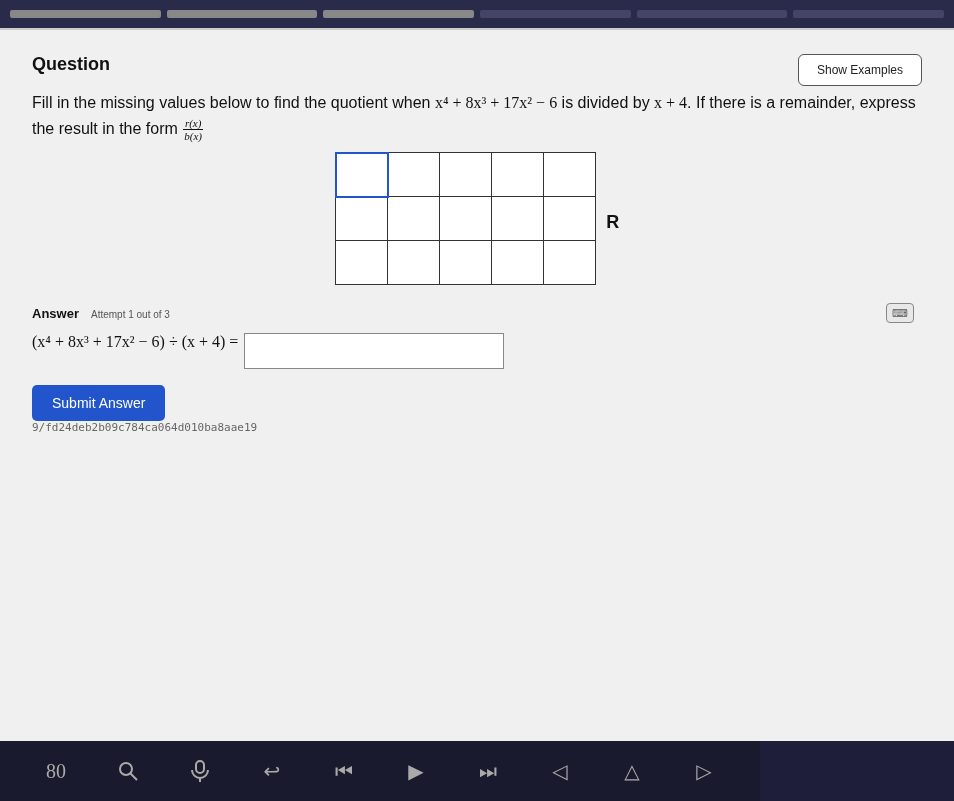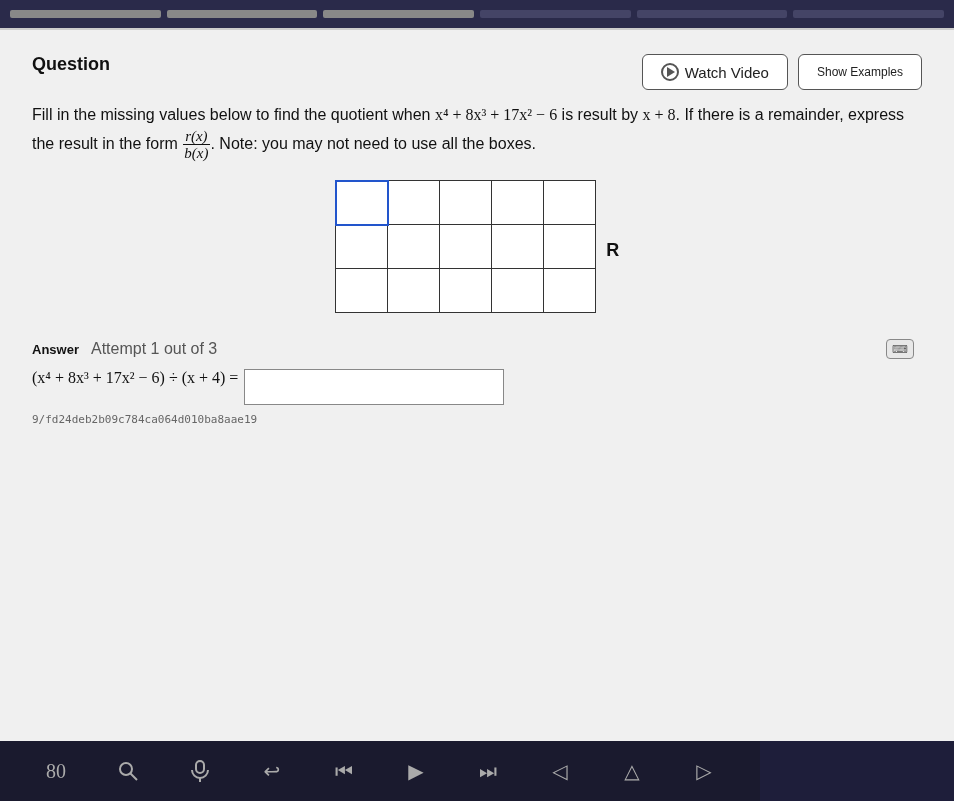--- a/index.html
+++ b/index.html
@@ -45,21 +45,21 @@
     }
 
     
     .main-card {
       background: #f0f0f0;
       margin: 0;
       flex: 1;
       padding: 24px 32px 20px 32px;
       display: flex;
       flex-direction: column;
-      gap: 8px;
+      gap: 0;
       border-top: 2px solid #ccc;
     }
 
     
     .header-row {
       display: flex;
       align-items: flex-start;
       justify-content: space-between;
       margin-bottom: 4px;
     }
@@ -179,21 +179,21 @@
 
     .answer-label {
       font-size: 13px;
       font-weight: bold;
       color: #111;
       font-family: Arial, sans-serif;
       display: inline;
     }
 
     .attempt-label {
-      font-size: 16px;
+      font-size: 10px;
       color: #555;
       font-family: Arial, sans-serif;
       margin-left: 8px;
     }
 
     .answer-equation-row {
       display: flex;
       align-items: flex-start;
       margin-top: 10px;
       gap: 6px;
@@ -259,21 +259,21 @@
       width: 40px;
     }
 
     .fraction-container {
       display: inline-flex;
       flex-direction: column;
       align-items: center;
       font-family: 'Times New Roman', Times, serif;
       font-style: italic;
       vertical-align: middle;
-      font-size: 15px;
+      font-size: 11px;
       line-height: 1.1;
     }
     .fraction-num {
       border-bottom: 1px solid #111;
       padding: 0 2px;
     }
     .fraction-den {
       padding: 0 2px;
       font-style: italic;
     }
@@ -310,37 +310,31 @@
     <div class="progress-segment"></div>
     <div class="progress-segment"></div>
     <div class="progress-segment"></div>
   </div>
 
   <div class="main-card">
 
     <div class="header-row">
       <span class="question-label">Question</span>
       <div class="header-buttons">
-        <button class="watch-video-btn">
-          <span class="play-icon">
-            <span class="play-triangle"></span>
-          </span>
-          <span>Watch Video</span>
-        </button>
         <button class="show-examples-btn">
           <span>Show Examples</span>
         </button>
       </div>
     </div>
 
     <div class="question-text">
-      <span>Fill in the missing values below to find the quotient when </span><span class="math-inline">x⁴ + 8x³ + 17x² − 6</span><span> is result by </span><span class="math-inline">x + 8</span><span>. If there is a remainder, express the result in the form </span><span class="fraction-container">
+      <span>Fill in the missing values below to find the quotient when </span><span class="math-inline">x⁴ + 8x³ + 17x² − 6</span><span> is divided by </span><span class="math-inline">x + 4</span><span>. If there is a remainder, express the result in the form </span><span class="fraction-container">
           <span class="fraction-num">r(x)</span>
           <span class="fraction-den">b(x)</span>
-        </span><span>. Note: you may not need to use all the boxes.</span>
+        </span>
     </div>
 
     <div class="grid-container">
       <div class="grid-wrapper">
         <table class="grid-table">
 
           <tbody>
               <tr class="top-row">
             <td><input style="width: 100%; height: 100%; border: none; background: transparent; outline: none;"></td>
             <td><input style="width: 100%; height: 100%; border: none; background: transparent; outline: none;"></td>
@@ -378,20 +372,25 @@
         </div>
         <div class="keyboard-hint">⌨</div>
       </div>
 
       <div class="answer-equation-row">
         <span class="equation-text">(x⁴ + 8x³ + 17x² − 6) ÷ (x + 4) =</span>
         <input class="answer-input" type="text" value="" style="">
       </div>
     </div>
 
+    <div>
+      <button class="submit-btn">
+        <span>Submit Answer</span>
+      </button>
+    </div>
 
     <div class="footer-id">9/fd24deb2b09c784ca064d010ba8aae19</div>
 
   </div>
 
   <div class="taskbar">
     <span class="taskbar-item">80</span>
     <span class="taskbar-item">
       <svg width="22" height="22" viewBox="0 0 22 22" fill="none" stroke="#aaa" stroke-width="2">
         <circle cx="9" cy="9" r="6"></circle>

